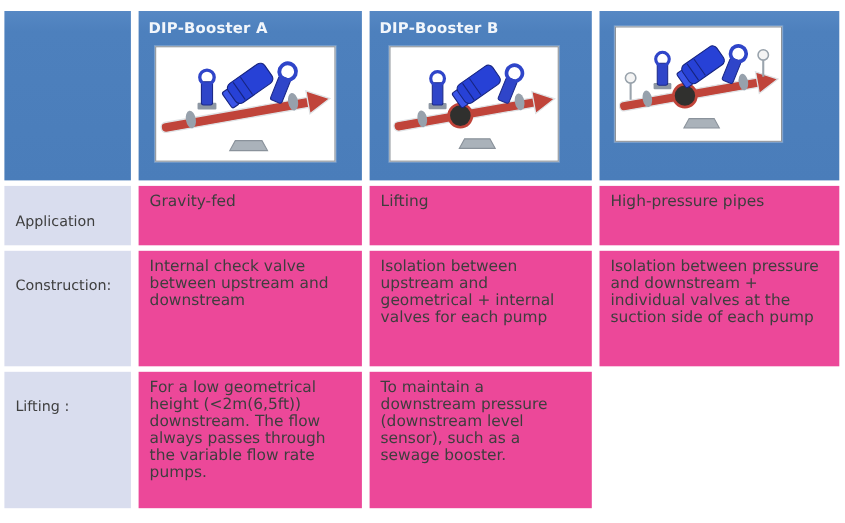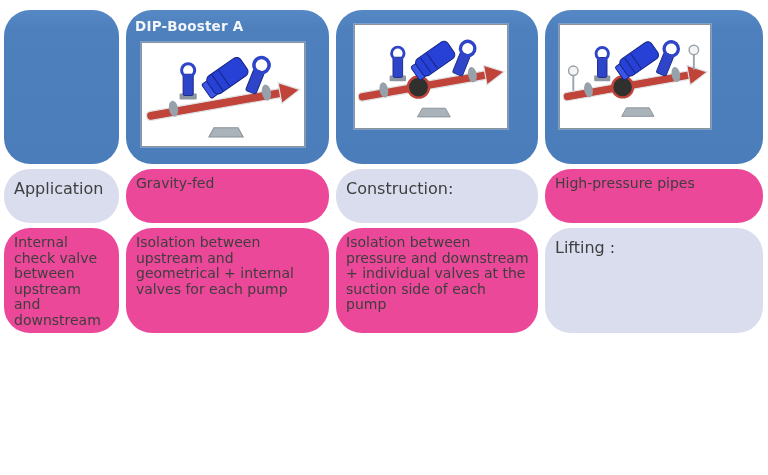--- a/index.html
+++ b/index.html
@@ -17,21 +17,20 @@
     top: 10px;
     display: grid;
     grid-template-columns: 115px 203px 202px 218px;
     grid-template-rows: 154px 54px 105px 124px;
     column-gap: 7px;
     row-gap: 5px;
   }
   .cell {
     box-sizing: border-box;
     overflow: hidden;
-    border-radius: 26px;
   }
   .header-cell {
     background: #4d80bd;
     background: linear-gradient(180deg, #5688c4 0%, #4d80bd 12%, #4a7dba 100%);
     color: #f2f6fb;
     padding: 6px 6px 0 9px;
   }
   .header-title {
     font-family: "DejaVu Sans", "Liberation Sans", sans-serif;
     font-size: 13.5px;
@@ -55,22 +54,22 @@
   .body-cell {
     background: #ec4899;
     color: #3e3e3e;
     font-size: 14px;
     line-height: 15.5px;
     padding: 7px 8px 0 10px;
   }
   .label-cell {
     background: #d9ddee;
     color: #3e3e3e;
-    font-size: 16px;
-    padding: 10px 4px 0 10px;
+    font-size: 13px;
+    padding: 25px 4px 0 10px;
   }
 </style>
 </head>
 <body>
 
 <div class="comparison-table">
 
   <div class="cell header-cell"></div>
 
   <div class="cell header-cell">
@@ -97,20 +96,21 @@
         </g>
         <g transform="rotate(22 112 36)">
           <rect x="106" y="27" width="11" height="23" rx="2" fill="#2f45c9" stroke="#1c2a8a"></rect>
           <circle cx="111.5" cy="21" r="7.5" fill="none" stroke="#2f45c9" stroke-width="3.5"></circle>
         </g>
       </svg>
     </div>
   </div>
 
   <div class="cell header-cell">
+    <div class="header-title">DIP-Booster B</div>
     <div class="image-frame frame-b">
       <svg viewBox="0 0 158 102" role="img" aria-label="3D render of DIP-Booster B: inline pump unit with blue motors and isolation valves on a red flow-arrow pipe">
         <g transform="rotate(-10 79 58)">
           <rect x="2" y="55" width="138" height="9" rx="4" fill="#c0443a" stroke="#dfe3e6" stroke-width="1.2"></rect>
           <polygon points="136,49 156,59.5 136,70" fill="#c0443a" stroke="#dfe3e6" stroke-width="1.2"></polygon>
         </g>
         <ellipse cx="30" cy="65" rx="4.5" ry="8" fill="#97a1ac" transform="rotate(-10 30 65)"></ellipse>
         <ellipse cx="122" cy="49" rx="4.5" ry="8" fill="#97a1ac" transform="rotate(-10 122 49)"></ellipse>
         <polygon points="70,84 94,84 99,93 65,93" fill="#aab2ba" stroke="#8a929b"></polygon>
         <circle cx="66" cy="62" r="11" fill="#30302e" stroke="#c0443a" stroke-width="2.5"></circle>
@@ -166,22 +166,25 @@
         <g>
           <line x1="141" y1="44" x2="141" y2="27" stroke="#9aa4ad" stroke-width="2"></line>
           <circle cx="141" cy="23" r="5" fill="#f4f4f4" stroke="#98a2ab" stroke-width="1.5"></circle>
         </g>
       </svg>
     </div>
   </div>
 
   <div class="cell label-cell">Application</div>
   <div class="cell body-cell">Gravity-fed</div>
+  <div class="cell body-cell">Lifting</div>
+  <div class="cell body-cell">High-pressure pipes</div>
+
   <div class="cell label-cell">Construction:</div>
-
-  <div class="cell body-cell">High-pressure pipes</div>
   <div class="cell body-cell">Internal check valve between upstream and downstream</div>
   <div class="cell body-cell">Isolation between upstream and geometrical + internal valves for each pump</div>
   <div class="cell body-cell">Isolation between pressure and downstream + individual valves at the suction side of each pump</div>
 
   <div class="cell label-cell">Lifting :</div>
+  <div class="cell body-cell">For a low geometrical height (&lt;2m(6,5ft)) downstream. The flow always passes through the variable flow rate pumps.</div>
+  <div class="cell body-cell">To maintain a downstream pressure (downstream level sensor), such as a sewage booster.</div>
 
 </div>
 
 </body></html>

